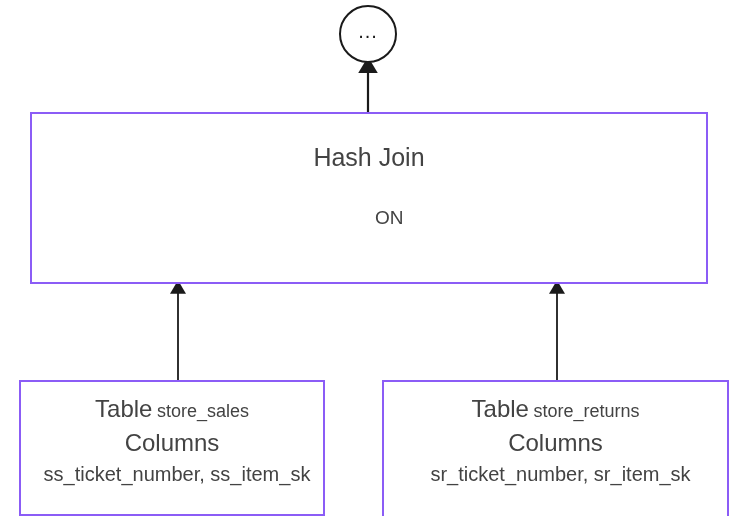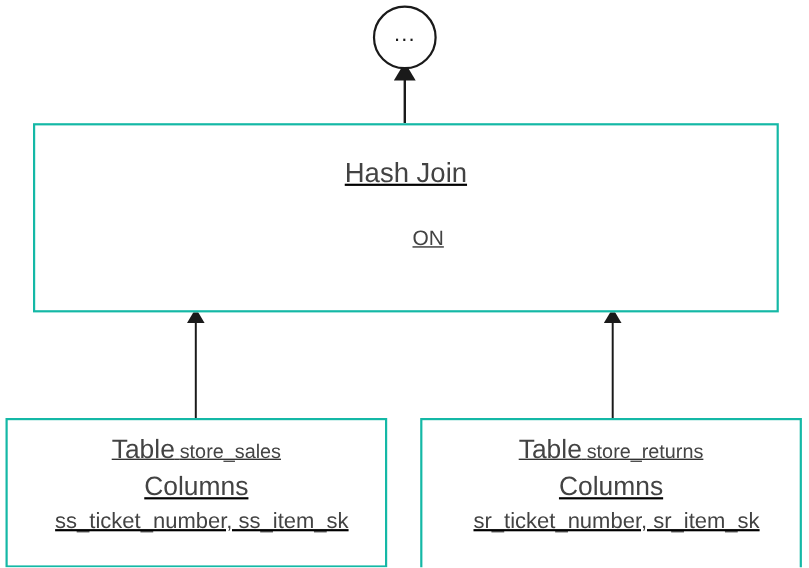--- a/index.html
+++ b/index.html
@@ -50,23 +50,22 @@
     color: #1a1a1a;
     letter-spacing: 1px;
     font-family: "Liberation Sans", sans-serif;
     margin-top: -6px;
   }
 
   
   .op-box {
     position: absolute;
     background: #ffffff;
-    border: 2px solid #14b8a6;
+    border: 2px solid #8b5cf6;
     box-sizing: border-box;
-    text-decoration: underline;
   }
 
   
   #join-box {
     left: 30px;
     top: 112px;
     width: 678px;
     height: 172px;
   }
   .join-title {
@@ -100,23 +99,23 @@
   .pred-expr {
     font-size: 19px;
     font-weight: bold;
     font-family: "Liberation Sans", sans-serif;
   }
   .expr-orange { color: #f5a623; }
   .expr-teal   { color: #0f7c9e; }
 
   
   #scan-left {
-    left: 5px;
+    left: 19px;
     top: 380px;
-    width: 347px;
+    width: 306px;
     height: 136px;
   }
   #scan-right {
     left: 382px;
     top: 380px;
     width: 347px;
     height: 146px;
   }
   .scan-inner {
     padding-top: 12px;

